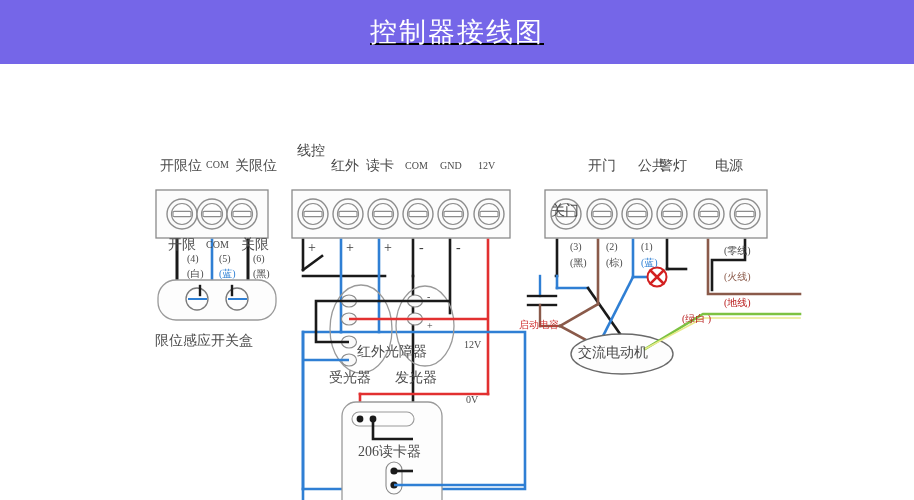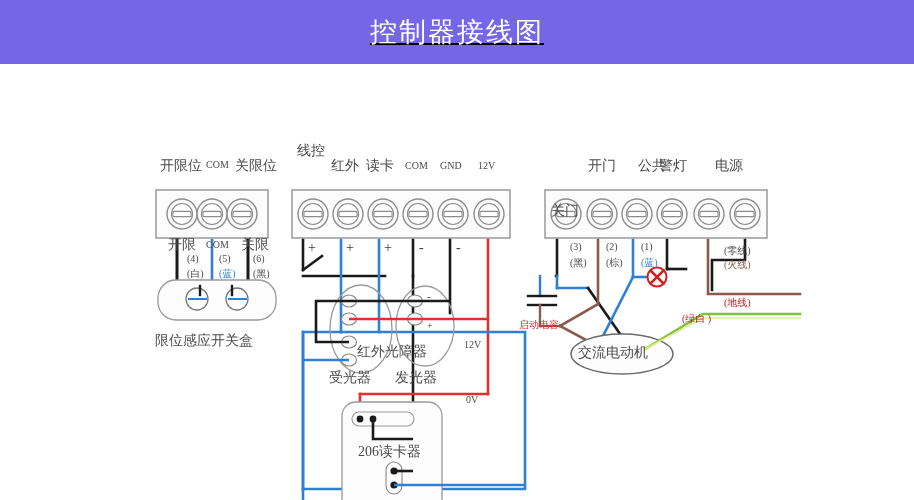--- a/index.html
+++ b/index.html
@@ -257,21 +257,21 @@
 
     <div class="lbl t13" style="left:570px;top:178px;">(3)</div>
     <div class="lbl t13" style="left:606px;top:178px;">(2)</div>
     <div class="lbl t13" style="left:641px;top:178px;">(1)</div>
 
     <div class="lbl t13" style="left:570px;top:194px;">(黑)</div>
     <div class="lbl t13" style="left:606px;top:194px;">(棕)</div>
     <div class="lbl t13 blue" style="left:641px;top:194px;">(蓝)</div>
 
     <div class="lbl t13" style="left:724px;top:182px;">(零线)</div>
-    <div class="lbl t13 brown" style="left:724px;top:196px;">(火线)</div>
+    <div class="lbl t13 brown" style="left:724px;top:208px;">(火线)</div>
     <div class="lbl t13 green" style="left:724px;top:234px;">(地线)</div>
 
     <div class="lbl t13 green" style="left:655px;top:250px;margin-left:27px;">(绿白 )</div>
 
     <div class="lbl t13 red" style="left:519px;top:256px;">启动电容</div>
     <div class="lbl t14" style="left:578px;top:282px;text-align:center;">交流电动机</div>
 
   </div>
 </div>
 

